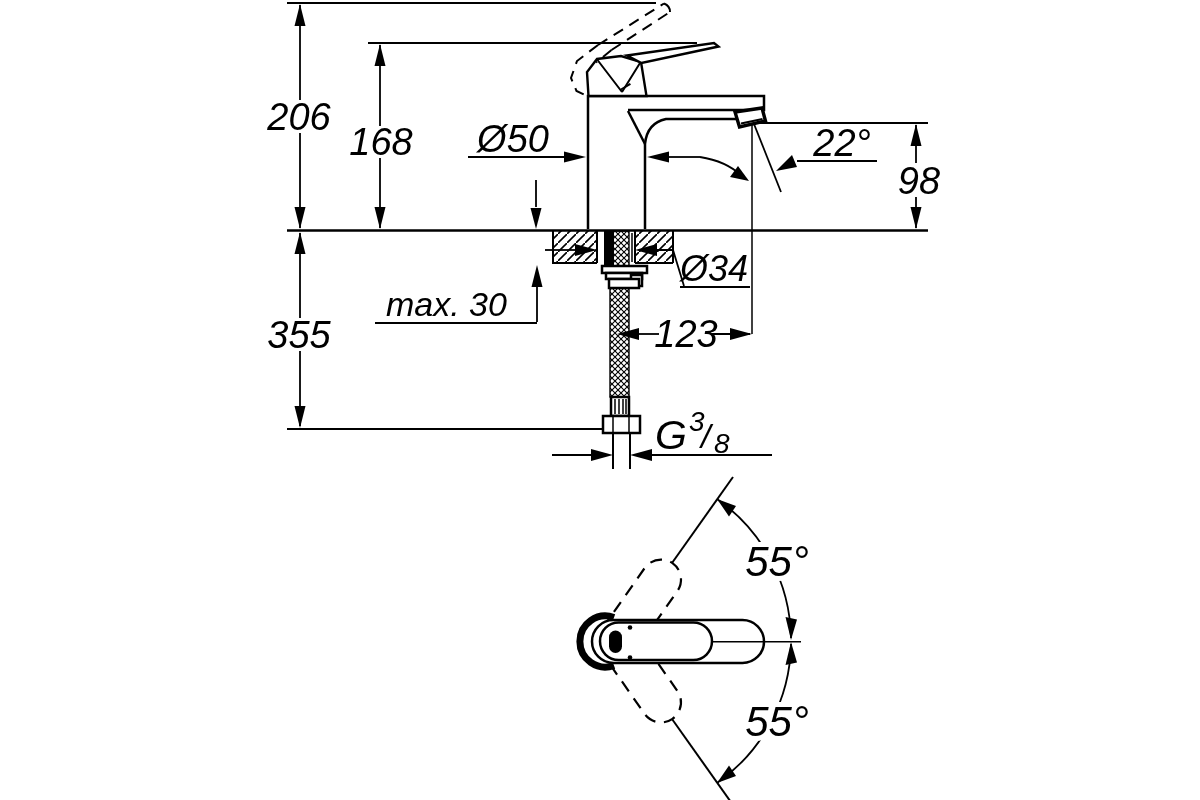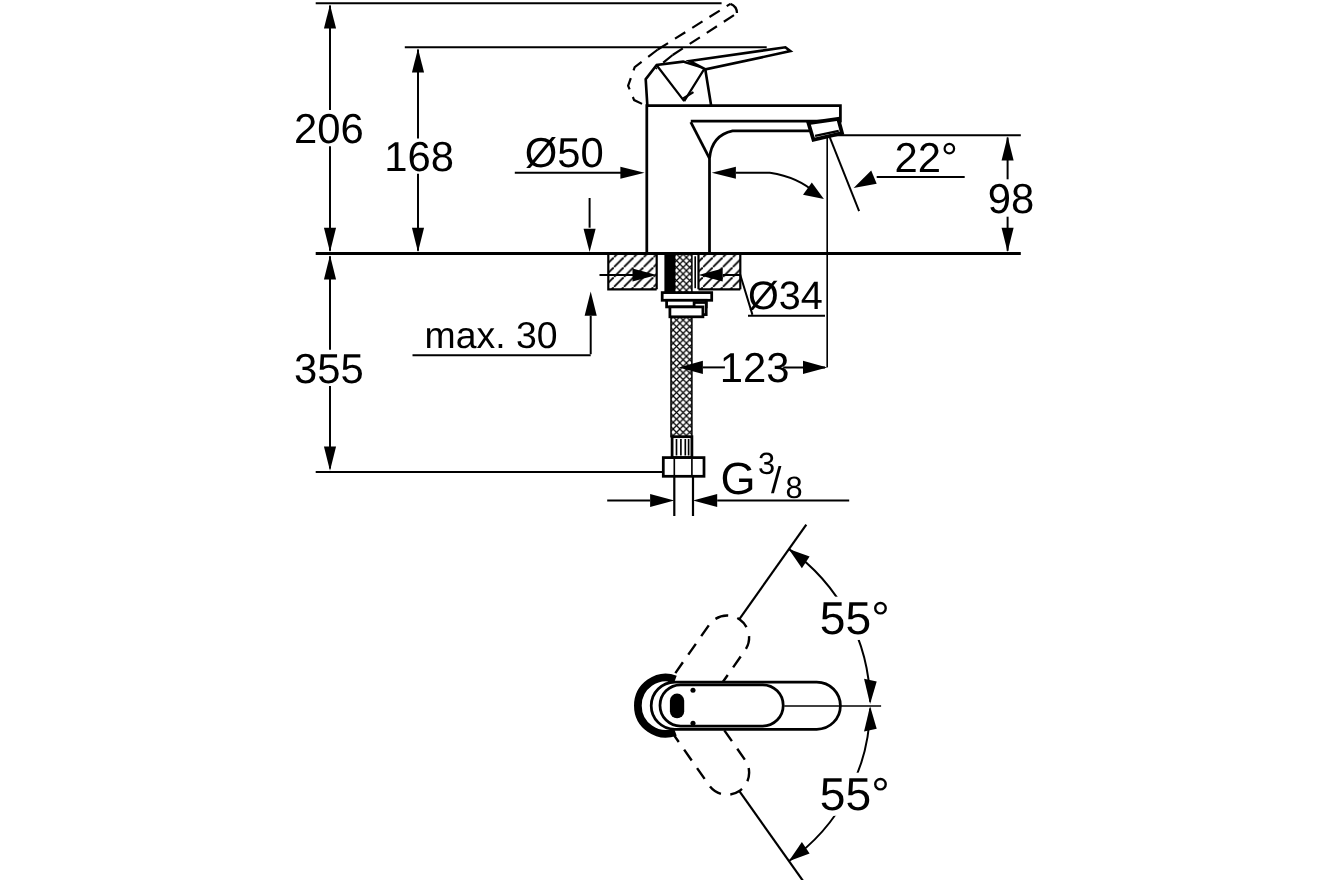--- a/index.html
+++ b/index.html
@@ -1,17 +1,17 @@
 <!DOCTYPE html>
 <html><head>
 <meta charset="utf-8">
 <style>
   html,body{margin:0;padding:0;background:#ffffff;}
   body{width:1200px;height:800px;overflow:hidden;}
-  .stage{position:relative;width:1200px;height:800px;background:#fff;}
+  .stage{position:relative;width:1200px;height:800px;background:#fff;font-style:italic;}
   svg{display:block;}
   text{font-family:"Liberation Sans","DejaVu Sans",sans-serif;fill:#000;}
   .d38{font-size:38px;}
   .d36{font-size:36px;}
   .d34{font-size:34px;}
   .d41{font-size:41px;}
   .d42{font-size:42px;}
   .d28{font-size:28px;}
   .mid{text-anchor:middle;}
   .halo{paint-order:stroke;stroke:#fff;stroke-width:10px;stroke-linejoin:round;}

